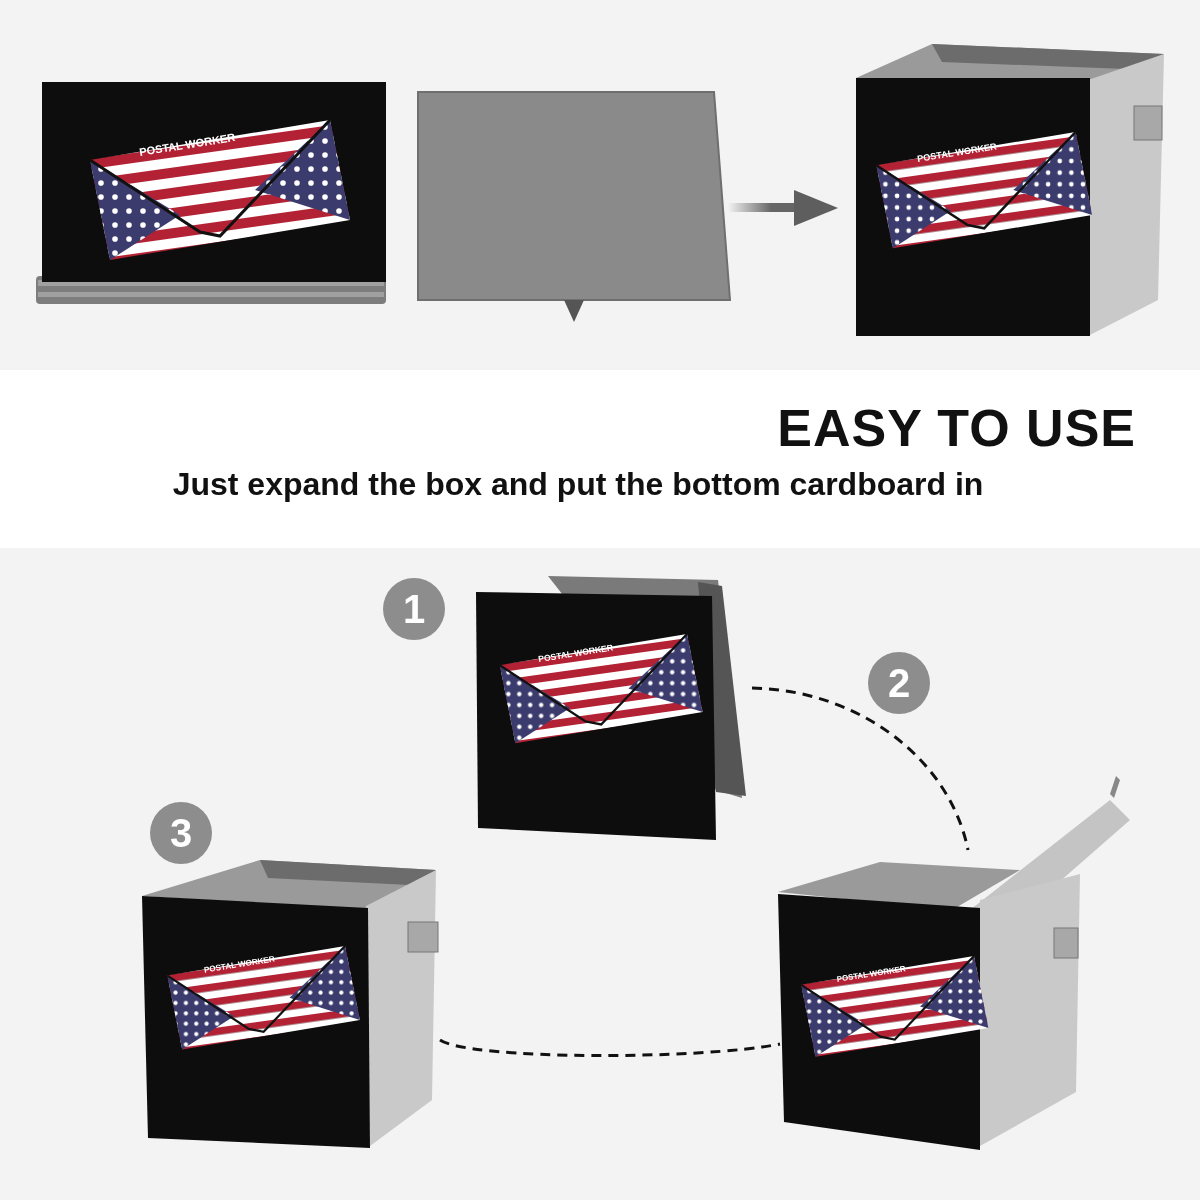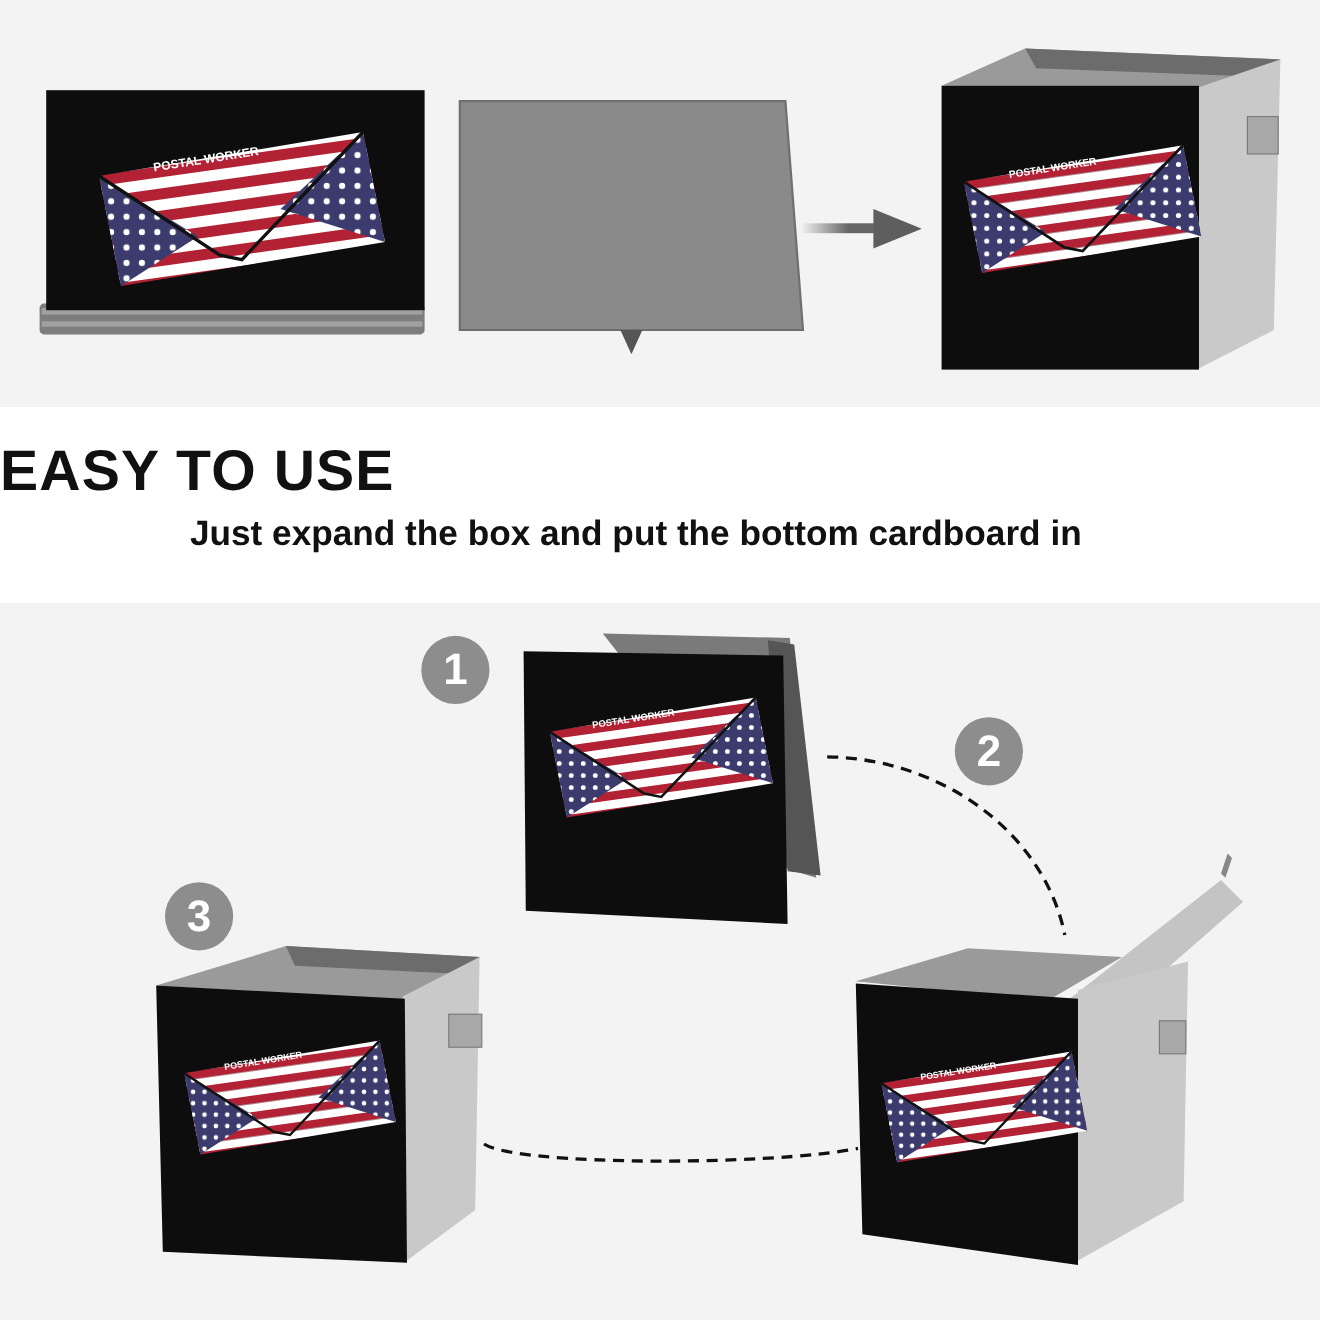--- a/index.html
+++ b/index.html
@@ -1,19 +1,19 @@
 <!DOCTYPE html>
 <html><head>
 <meta charset="utf-8">
 <style>
   html,body{margin:0;padding:0;}
   body{width:1200px;height:1200px;position:relative;overflow:hidden;background:#f3f3f3;font-family:"Liberation Sans",sans-serif;}
   .abs{position:absolute;}
   .band{position:absolute;left:0;top:370px;width:1200px;height:178px;background:#ffffff;}
-  .title{position:absolute;left:0;top:398px;width:1136px;text-align:left;font-weight:bold;font-size:52px;color:#111;letter-spacing:1px;}
+  .title{position:absolute;left:0;top:398px;width:1136px;text-align:right;font-weight:bold;font-size:52px;color:#111;letter-spacing:1px;}
   .subtitle{position:absolute;left:0;top:466px;width:1156px;text-align:center;font-weight:bold;font-size:32px;color:#111;}
   .badge{position:absolute;width:62px;height:62px;border-radius:50%;background:#8d8d8d;color:#fff;font-weight:bold;font-size:40px;line-height:62px;text-align:center;}
   .dash{position:absolute;}
   svg{display:block;}
 </style>
 </head>
 <body>
 
 <svg width="0" height="0" style="position:absolute">
   <defs>

